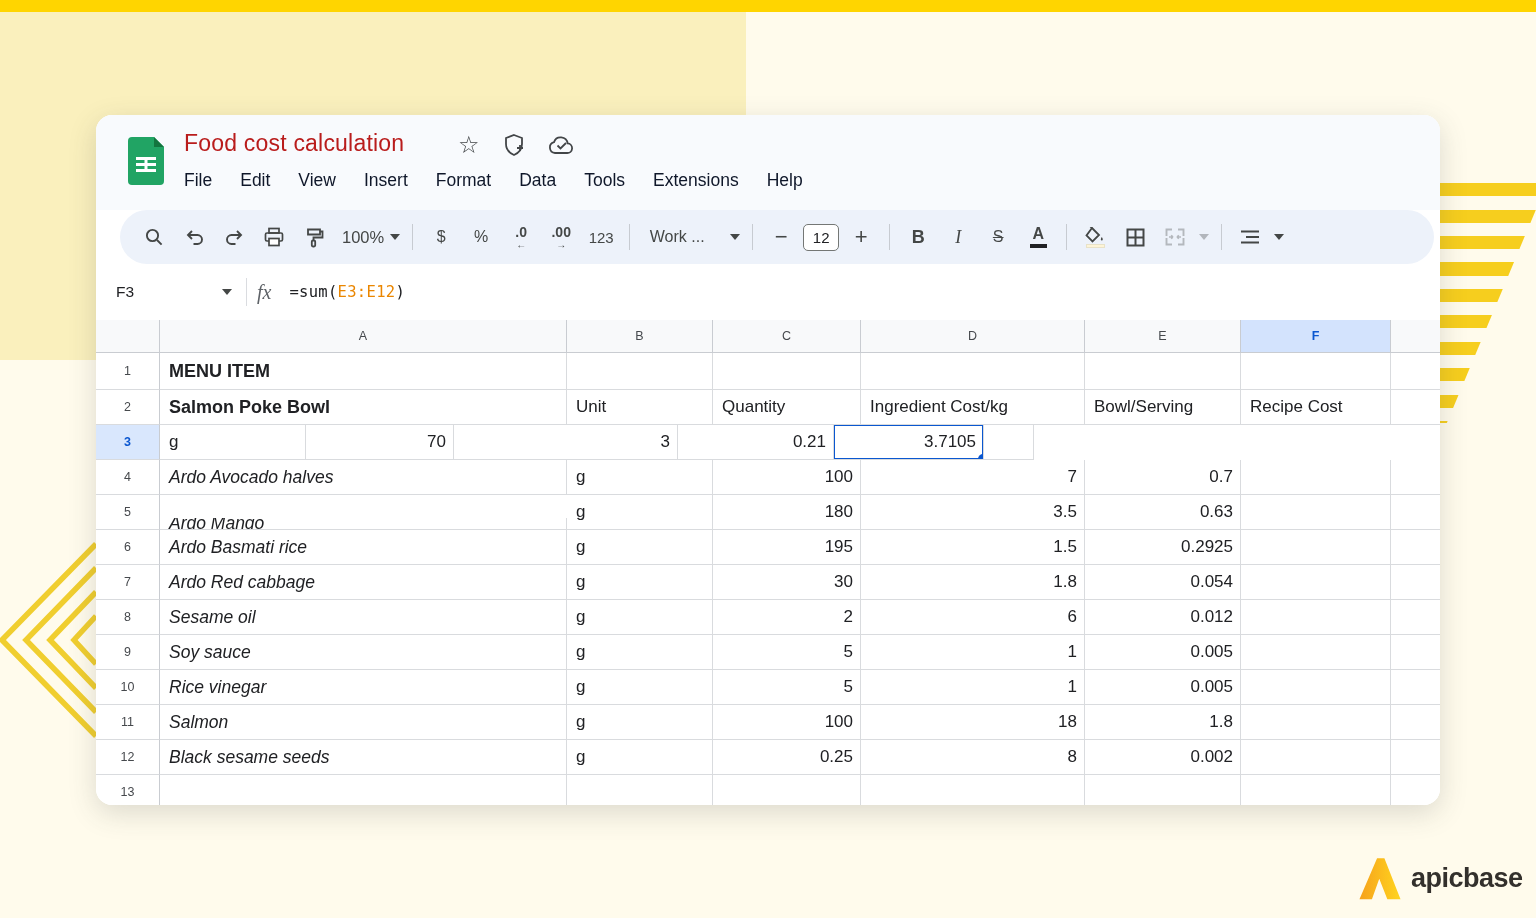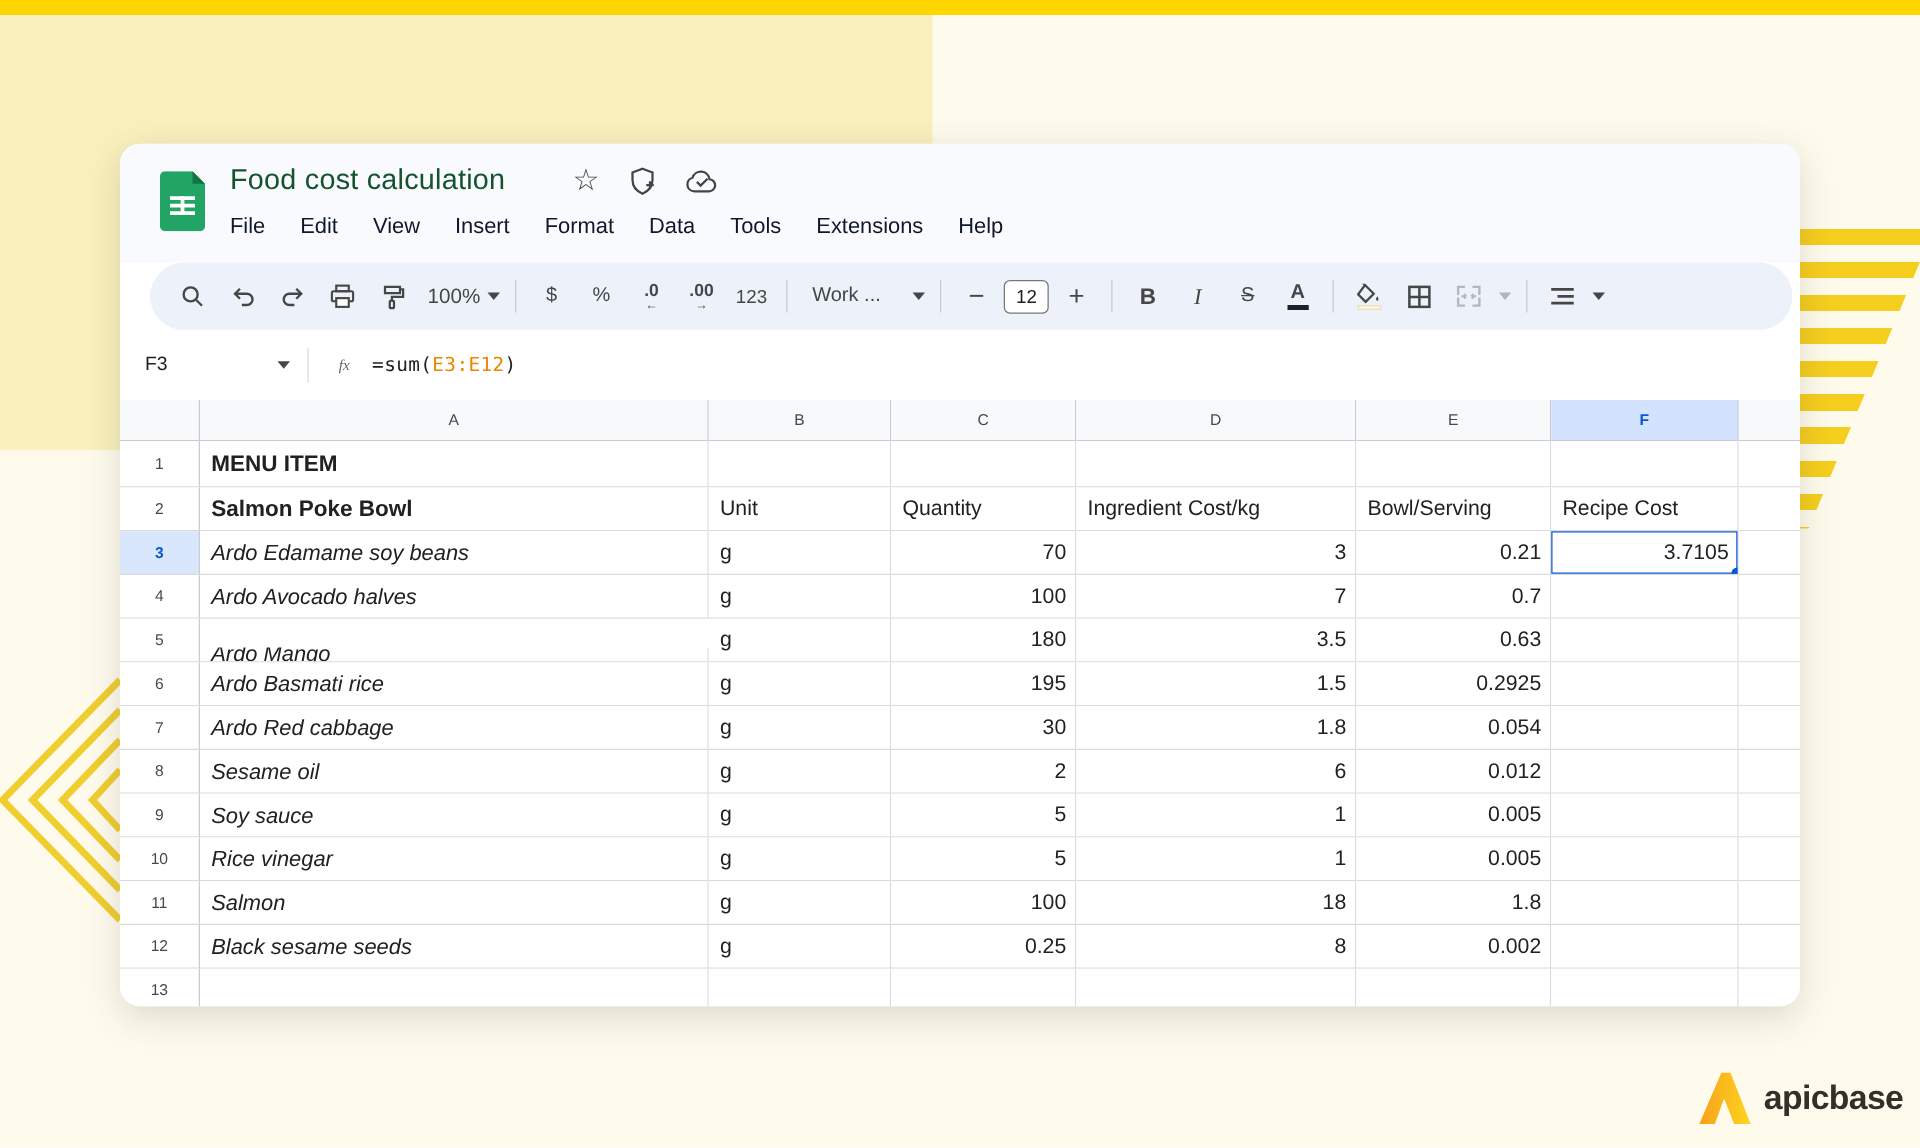--- a/index.html
+++ b/index.html
@@ -15,21 +15,21 @@
     -webkit-clip-path:polygon(0 0,100% 0,100% 11%,9% 100%,0 100%);
     clip-path:polygon(0 0,100% 0,100% 11%,9% 100%,0 100%); }
 
   
   .window { position:absolute; left:96px; top:115px; width:1344px; height:690px;
     background:#ffffff; border-radius:16px; overflow:hidden;
     box-shadow:0 8px 28px rgba(60,64,67,.18); }
   .win-header { position:absolute; left:0; top:0; width:100%; height:95px; background:#f8fafd; }
 
   .sheets-icon { position:absolute; left:32px; top:22px; }
-  .doc-title { position:absolute; left:88px; top:15px; font-size:23px; color:#14532d; letter-spacing:.2px; }
+  .doc-title { position:absolute; left:88px; top:15px; font-size:23px; color:#b91c1c; letter-spacing:.2px; }
   .title-icons { position:absolute; left:362px; top:18px; display:flex; gap:22px; align-items:center; }
   .star-glyph { font-size:24px; color:#424548; line-height:1; }
   .menu-row { position:absolute; left:88px; top:55px; display:flex; gap:28px; }
   .menu-item { font-size:17.5px; color:#0f172a; cursor:pointer; }
 
   
   .toolbar { position:absolute; left:24px; top:95px; width:1314px; height:54px;
     background:#EDF2FA; border-radius:28px; display:flex; align-items:center; padding:0 14px; }
   .tb-btn { min-width:32px; height:34px; display:flex; align-items:center; justify-content:center;
     color:#444746; border-radius:6px; margin:0 4px; flex:none; }
@@ -50,21 +50,21 @@
   .fill-bar { width:19px; height:4px; background:#fdf4d7; border:.5px solid #e8e2c8; margin-top:1px; }
   .fontsize-box { width:36px; height:27px; border:1.5px solid #747775; border-radius:5px; background:#fff;
     display:flex; align-items:center; justify-content:center; font-size:15px; color:#202124; margin:0 2px; }
   .pm { font-size:22px; color:#444746; font-weight:400; }
 
   
   .formula-bar { position:absolute; left:0; top:149px; width:100%; height:56px; background:#ffffff;
     display:flex; align-items:center; }
   .name-box { width:150px; display:flex; align-items:center; padding-left:20px; }
   .name-box .ref { font-size:15.5px; color:#202124; flex:1; }
-  .fx-label { font-style:italic; font-size:12px; color:#5f6368; font-family:"Liberation Serif", serif; margin:0 18px 0 24px; }
+  .fx-label { font-style:italic; font-size:20px; color:#5f6368; font-family:"Liberation Serif", serif; margin:0 18px 0 10px; }
   .formula-text { font-family:"DejaVu Sans Mono", monospace; font-size:15.5px; color:#202124; letter-spacing:.3px;text-align:right; }
   .formula-text .range { color:#EA8600; }
   .fb-sep { width:1px; height:28px; background:#dadce0; }
 
   
   .grid { position:absolute; left:0; top:205px; width:100%; }
   .grid-row { display:flex; }
   .gcell { border-right:1px solid #d9dbde; border-bottom:1px solid #d9dbde; display:flex; align-items:center;
     font-size:17px; color:#202124; background:#fff; overflow:hidden; white-space:nowrap; flex:none; position:relative; }
   .hcell { background:#f8f9fa; justify-content:center; font-size:12.5px; color:#46494d;
@@ -283,21 +283,20 @@
         <div class="gcell c-left bold" style="width: 407px;">Salmon Poke Bowl</div>
         <div class="gcell c-left" style="width: 146px;">Unit</div>
         <div class="gcell c-left" style="width: 148px;">Quantity</div>
         <div class="gcell c-left" style="width: 224px;">Ingredient Cost/kg</div>
         <div class="gcell c-left" style="width: 156px;">Bowl/Serving</div>
         <div class="gcell c-left" style="width: 150px;">Recipe Cost</div>
         <div class="gcell" style="width: 50px;"></div>
       </div>
       <div class="grid-row" style="height: 35px;">
         <div class="gcell rownum sel" style="width: 64px;">3</div>
-        <div class="gcell c-left italic" style="width: 407px;">Ardo Edamame soy beans</div>
         <div class="gcell c-left" style="width: 146px;">g</div>
         <div class="gcell c-right" style="width: 148px;">70</div>
         <div class="gcell c-right" style="width: 224px;">3</div>
         <div class="gcell c-right" style="width: 156px;">0.21</div>
         <div class="gcell c-right" style="width: 150px;">3.7105<div class="sel-outline"></div><div class="fill-handle"></div></div>
         <div class="gcell" style="width: 50px;"></div>
       </div>
       <div class="grid-row" style="height: 35px;">
         <div class="gcell rownum" style="width: 64px;">4</div>
         <div class="gcell c-left italic" style="width: 407px;">Ardo Avocado halves</div>

